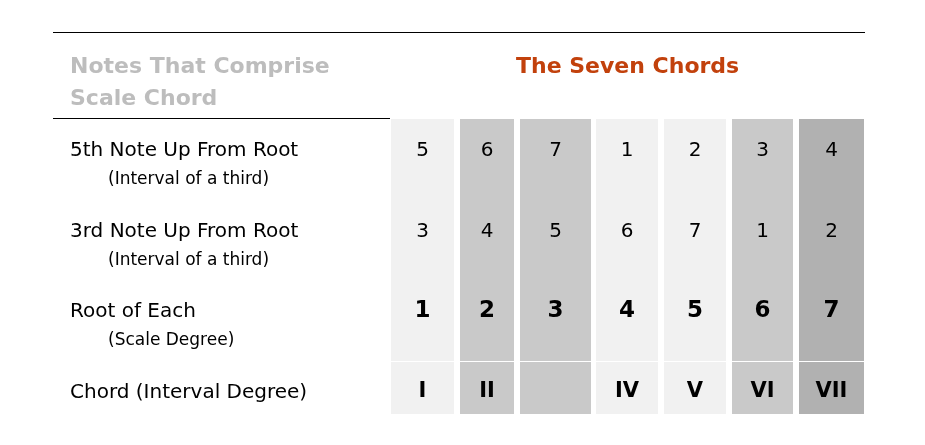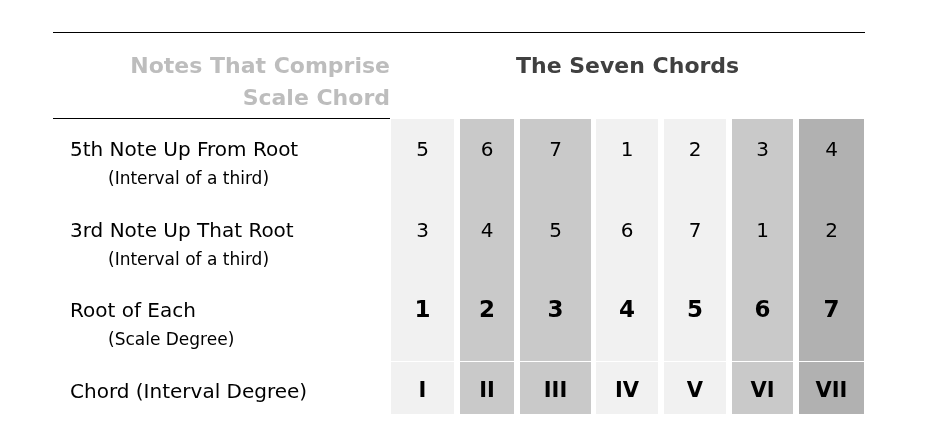--- a/index.html
+++ b/index.html
@@ -1,23 +1,23 @@
 <!DOCTYPE html>
 <html><head>
 <meta charset="utf-8">
 <style>
   html, body { margin:0; padding:0; background:#ffffff; }
   body { width:925px; height:445px; position:relative; overflow:hidden;
          font-family:"DejaVu Sans", sans-serif; color:#000; }
   .topline { position:absolute; left:53px; top:32px; width:812px; height:1px; background:#000; }
   .headline { position:absolute; left:53px; top:118px; width:337px; height:1px; background:#000; }
   .hdr-left { position:absolute; left:70px; top:50px; font-size:22px; font-weight:bold;
-              color:#bdbdbd; line-height:32px; width:320px;text-align:right; }
+              color:#bdbdbd; line-height:32px; width:320px; }
   .hdr-right { position:absolute; left:516px; top:50px; font-size:22px; font-weight:bold;
-               color:#404040; line-height:32px; white-space:nowrap; }
+               color:#c2410c; line-height:32px; white-space:nowrap; }
   .col { position:absolute; top:119px; height:295px; }
   .cell { position:absolute; left:0; right:0; text-align:center; }
   .r1 { top:18px; font-size:20px; }
   .r2 { top:99px; font-size:20px; }
   .r3 { top:177px; font-size:23px; font-weight:bold; }
   .r4-bg { position:absolute; left:0; right:0; top:242px; bottom:0; border-top:1px solid #ffffff; }
   .r4 { top:259px; font-size:21px; font-weight:bold; }
   .rowlabel { position:absolute; left:70px; font-size:20px; font-weight:normal; white-space:nowrap; }
   .rowsub { position:absolute; left:108px; font-size:17px; white-space:nowrap; }
 </style>
@@ -30,21 +30,21 @@
   <div>Notes That Comprise</div>
   <div>Scale Chord</div>
 </div>
 <div class="hdr-right">The Seven Chords</div>
 
 <div class="headline"></div>
 
 <div class="rowlabel" style="top:137px;">5th Note Up From Root</div>
 <div class="rowsub" style="top:168px;">(Interval of a third)</div>
 
-<div class="rowlabel" style="top:218px;">3rd Note Up That Root</div>
+<div class="rowlabel" style="top:218px;">3rd Note Up From Root</div>
 <div class="rowsub" style="top:249px;">(Interval of a third)</div>
 
 <div class="rowlabel" style="top:298px;">Root of Each</div>
 <div class="rowsub" style="top:329px;text-align:center;">(Scale Degree)</div>
 
 <div class="rowlabel" style="top:379px;">Chord (Interval Degree)</div>
 
 <div class="col" style="left:391px;width:63px;background:#f1f1f1;">
   <div class="r4-bg"></div>
   <div class="cell r1">5</div>
@@ -57,21 +57,20 @@
   <div class="cell r1">6</div>
   <div class="cell r2">4</div>
   <div class="cell r3">2</div>
   <div class="cell r4">II</div>
 </div>
 <div class="col" style="left:520px;width:71px;background:#c9c9c9;">
   <div class="r4-bg"></div>
   <div class="cell r1">7</div>
   <div class="cell r2">5</div>
   <div class="cell r3">3</div>
-  <div class="cell r4">III</div>
 </div>
 <div class="col" style="left:596px;width:62px;background:#f1f1f1;">
   <div class="r4-bg"></div>
   <div class="cell r1">1</div>
   <div class="cell r2">6</div>
   <div class="cell r3">4</div>
   <div class="cell r4">IV</div>
 </div>
 <div class="col" style="left:664px;width:62px;background:#f1f1f1;">
   <div class="r4-bg"></div>

